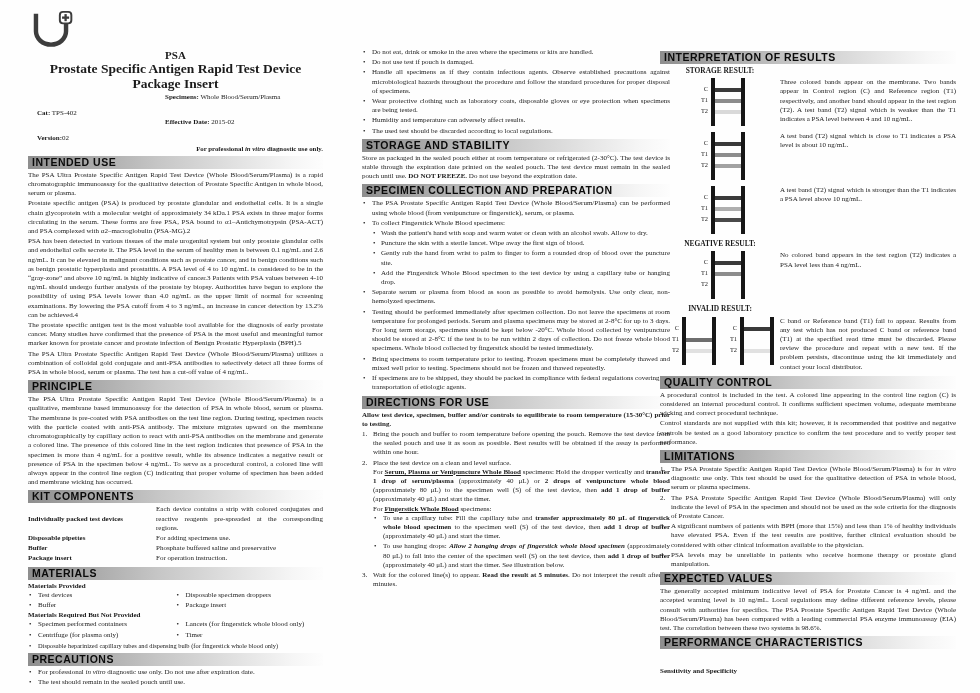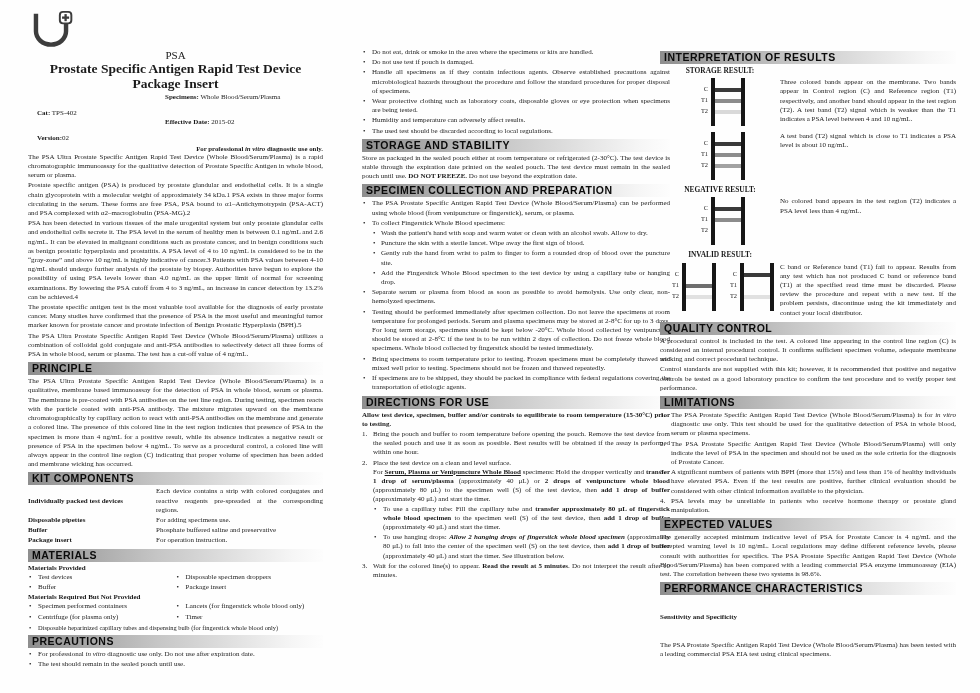--- a/index.html
+++ b/index.html
@@ -13,21 +13,21 @@
   
   .sec{font-family:"Liberation Sans",sans-serif;font-weight:bold;font-size:10.5px;line-height:13px;
        letter-spacing:.5px;color:#0b0b0b;padding:0 0 0 4px;margin:3px 0 2px 0;
        background:linear-gradient(90deg,#8e8e8e 0%,#c7c7c7 45%,#f6f6f6 90%,#fdfdfd 100%);}
   p.j{margin:0 0 1px 0;text-align:justify;}
   .b{font-weight:bold;}
 
   
   .logo{width:46px;height:48px;margin:2px 0 0 0;}
   .titleblk{text-align:center;margin-top:-12px;}
-  .t1{font-size:11px;font-weight:normal;line-height:12px;}
+  .t1{font-size:11px;font-weight:bold;line-height:12px;}
   .t2{font-size:13.5px;font-weight:bold;line-height:15px;}
   .t3{font-size:13.5px;font-weight:bold;line-height:15px;}
   .meta{margin-top:2px;}
   .meta-row{display:flex;}
   .meta-l{width:128px;padding-left:9px;margin-top:16px;}
   .meta-r{flex:1;}
   .hnote{text-align:right;font-size:6.8px;}
 
   
   ul.blt{list-style:none;margin:0;padding:0;}
@@ -84,20 +84,21 @@
         <div class="meta-l"><span class="b">Cat:</span><span> TPS-402</span></div>
         <div class="meta-r"><span class="b">Specimens:</span><span> Whole Blood/Serum/Plasma</span></div>
       </div>
       <div class="meta-row">
         <div class="meta-l"><span class="b">Version:</span><span>02</span></div>
         <div class="meta-r"><span class="b">Effective Date:</span><span> 2015-02</span></div>
       </div>
       <div class="hnote"><span style="font-weight: bold;">For professional </span><span style="font-weight: bold; font-style: italic;">in vitro</span><span style="font-weight: bold;"> diagnostic use only.</span></div>
     </div>
 
+    <div class="sec">INTENDED USE</div>
     <p class="j">The PSA Ultra Prostate Specific Antigen Rapid Test Device (Whole Blood/Serum/Plasma) is a rapid chromatographic immunoassay for the qualitative detection of Prostate Specific Antigen in whole blood, serum or plasma.</p>
 
     <p class="j">Prostate specific antigen (PSA) is produced by prostate glandular and endothelial cells. It is a single chain glycoprotein with a molecular weight of approximately 34 kDa.1 PSA exists in three major forms circulating in the serum. These forms are free PSA, PSA bound to α1–Antichymotrypsin (PSA-ACT) and PSA complexed with α2–macroglobulin (PSA-MG).2</p>
     <p class="j">PSA has been detected in various tissues of the male urogenital system but only prostate glandular cells and endothelial cells secrete it. The PSA level in the serum of healthy men is between 0.1 ng/mL and 2.6 ng/mL. It can be elevated in malignant conditions such as prostate cancer, and in benign conditions such as benign prostatic hyperplasia and prostatitis. A PSA level of 4 to 10 ng/mL is considered to be in the “gray-zone” and above 10 ng/mL is highly indicative of cancer.3 Patients with PSA values between 4-10 ng/mL should undergo further analysis of the prostate by biopsy. Authorities have begun to explore the possibility of using PSA levels lower than 4.0 ng/mL as the upper limit of normal for screening examinations. By lowering the PSA cutoff from 4 to 3 ng/mL, an increase in cancer detection by 13.2% can be achieved.4</p>
     <p class="j">The prostate specific antigen test is the most valuable tool available for the diagnosis of early prostate cancer. Many studies have confirmed that the presence of PSA is the most useful and meaningful tumor marker known for prostate cancer and prostate infection of Benign Prostatic Hyperplasia (BPH).5</p>
     <p class="j">The PSA Ultra Prostate Specific Antigen Rapid Test Device (Whole Blood/Serum/Plasma) utilizes a combination of colloidal gold conjugate and anti-PSA antibodies to selectively detect all three forms of PSA in whole blood, serum or plasma. The test has a cut-off value of 4 ng/mL.</p>
 
     <div class="sec">PRINCIPLE</div>
     <p class="j">The PSA Ultra Prostate Specific Antigen Rapid Test Device (Whole Blood/Serum/Plasma) is a qualitative, membrane based immunoassay for the detection of PSA in whole blood, serum or plasma. The membrane is pre-coated with PSA antibodies on the test line region. During testing, specimen reacts with the particle coated with anti-PSA antibody. The mixture migrates upward on the membrane chromatographically by capillary action to react with anti-PSA antibodies on the membrane and generate a colored line. The presence of this colored line in the test region indicates that presence of PSA in the specimen is more than 4 ng/mL for a positive result, while its absence indicates a negative result or presence of PSA in the specimen below 4 ng/mL. To serve as a procedural control, a colored line will always appear in the control line region (C) indicating that proper volume of specimen has been added and membrane wicking has occurred.</p>
 
@@ -204,20 +205,21 @@
         </li>
       </ul>
 
     <div class="sec">DIRECTIONS FOR USE</div>
     <p class="j"><span style="font-weight: bold;">Allow test device, specimen, buffer and/or controls to equilibrate to room temperature (15-30°C) prior to testing.</span></p>
     <ol class="num">
       <li><span>Bring the pouch and buffer to room temperature before opening the pouch. Remove the test device from the sealed pouch and use it as soon as possible. Best results will be obtained if the assay is performed within one hour.</span></li>
       <li>
         <div>Place the test device on a clean and level surface.</div>
         <div class="j" style="text-align:justify">For <span style="font-weight: bold; text-decoration: underline;">Serum, Plasma or Venipuncture Whole Blood</span> specimens: Hold the dropper vertically and <span style="font-weight: bold;">transfer 1 drop of serum/plasma</span> (approximately 40 μL) or <span style="font-weight: bold;">2 drops of venipuncture whole blood</span> (approximately 80 μL) to the specimen well (S) of the test device, then <span style="font-weight: bold;">add 1 drop of buffer</span> (approximately 40 μL) and start the timer.</div>
+        <div>For <span style="font-weight: bold; text-decoration: underline;">Fingerstick Whole Blood</span> specimens:</div>
         <ul class="blt">
             <li>To use a capillary tube: Fill the capillary tube and <span style="font-weight: bold;">transfer approximately 80 μL of fingerstick whole blood specimen</span> to the specimen well (S) of the test device, then <span style="font-weight: bold;">add 1 drop of buffer</span> (approximately 40 μL) and start the timer.</li>
             <li>To use hanging drops: <span style="font-weight: bold; font-style: italic;">Allow 2 hanging drops of fingerstick whole blood specimen</span> (approximately 80 μL) to fall into the center of the specimen well (S) on the test device, then <span style="font-weight: bold;">add 1 drop of buffer</span> (approximately 40 μL) and start the timer. See illustration below.</li>
           </ul>
       </li>
       <li><span>Wait for the colored line(s) to appear. <span style="font-weight: bold;">Read the result at 5 minutes</span>. Do not interpret the result after 10 minutes.</span></li>
     </ol>
   </div>
 
   <div class="col col-right">
@@ -250,20 +252,37 @@
               <span style="top: 29px;">T2</span>
             </div>
             <div class="ladder">
               <div class="band" style="top: 10px; background: rgb(58, 58, 58);"></div>
               <div class="band" style="top: 21px; background: rgb(140, 140, 140);"></div>
               <div class="band" style="top: 32px; background: rgb(162, 162, 162);"></div>
             </div>
           </div>
         </div>
       <div class="interp-txt">A test band (T2) signal which is close to T1 indicates a PSA level is about 10 ng/mL.</div>
+    </div>
+    <div class="interp-row">
+      <div class="interp-fig">
+          <div class="device">
+            <div class="dev-labels">
+              <span style="top: 7px;">C</span>
+              <span style="top: 18px;">T1</span>
+              <span style="top: 29px;">T2</span>
+            </div>
+            <div class="ladder">
+              <div class="band" style="top: 10px; background: rgb(58, 58, 58);"></div>
+              <div class="band" style="top: 21px; background: rgb(174, 174, 174);"></div>
+              <div class="band" style="top: 32px; background: rgb(74, 74, 74);"></div>
+            </div>
+          </div>
+        </div>
+      <div class="interp-txt">A test band (T2) signal which is stronger than the T1 indicates a PSA level above 10 ng/mL.</div>
     </div>
 
     <div class="res-label">NEGATIVE RESULT:</div>
     <div class="interp-row">
       <div class="interp-fig">
           <div class="device">
             <div class="dev-labels">
               <span style="top: 7px;">C</span>
               <span style="top: 18px;">T1</span>
               <span style="top: 29px;">T2</span>

